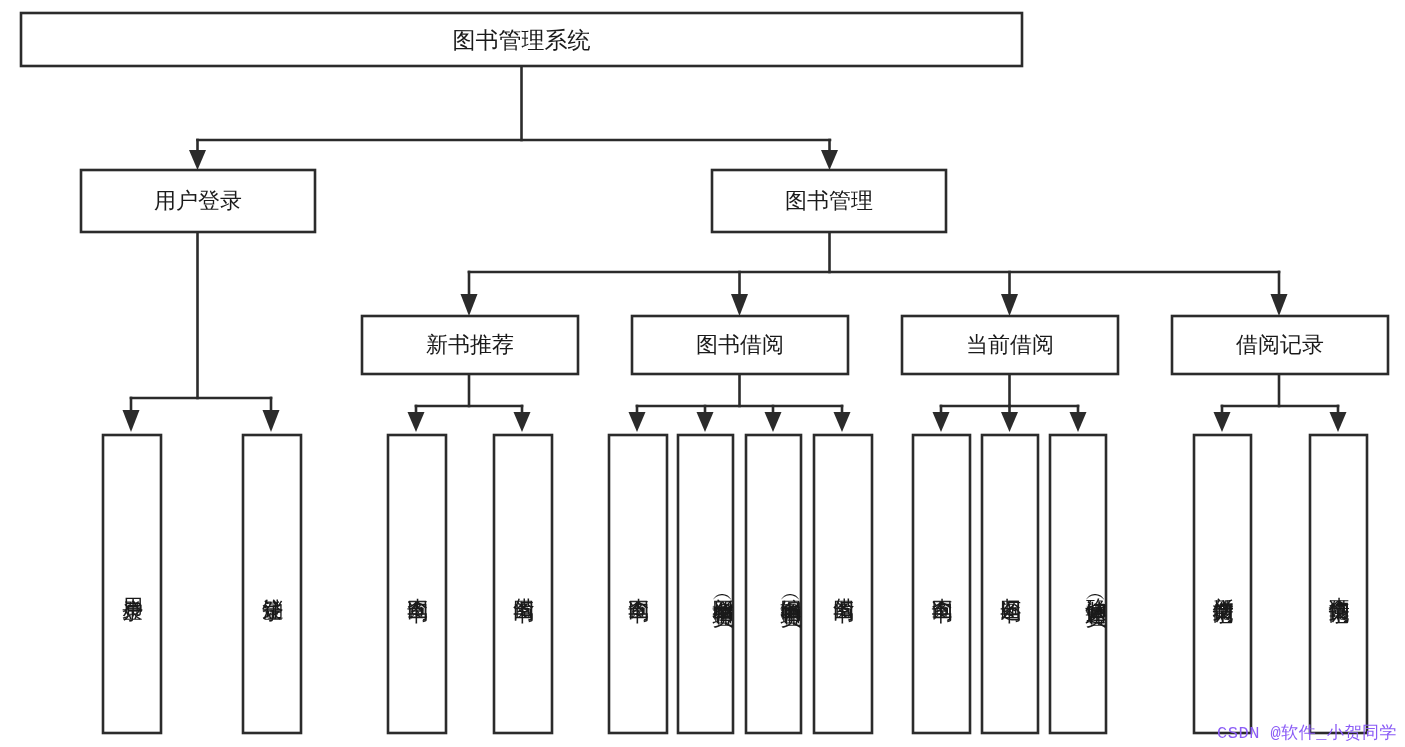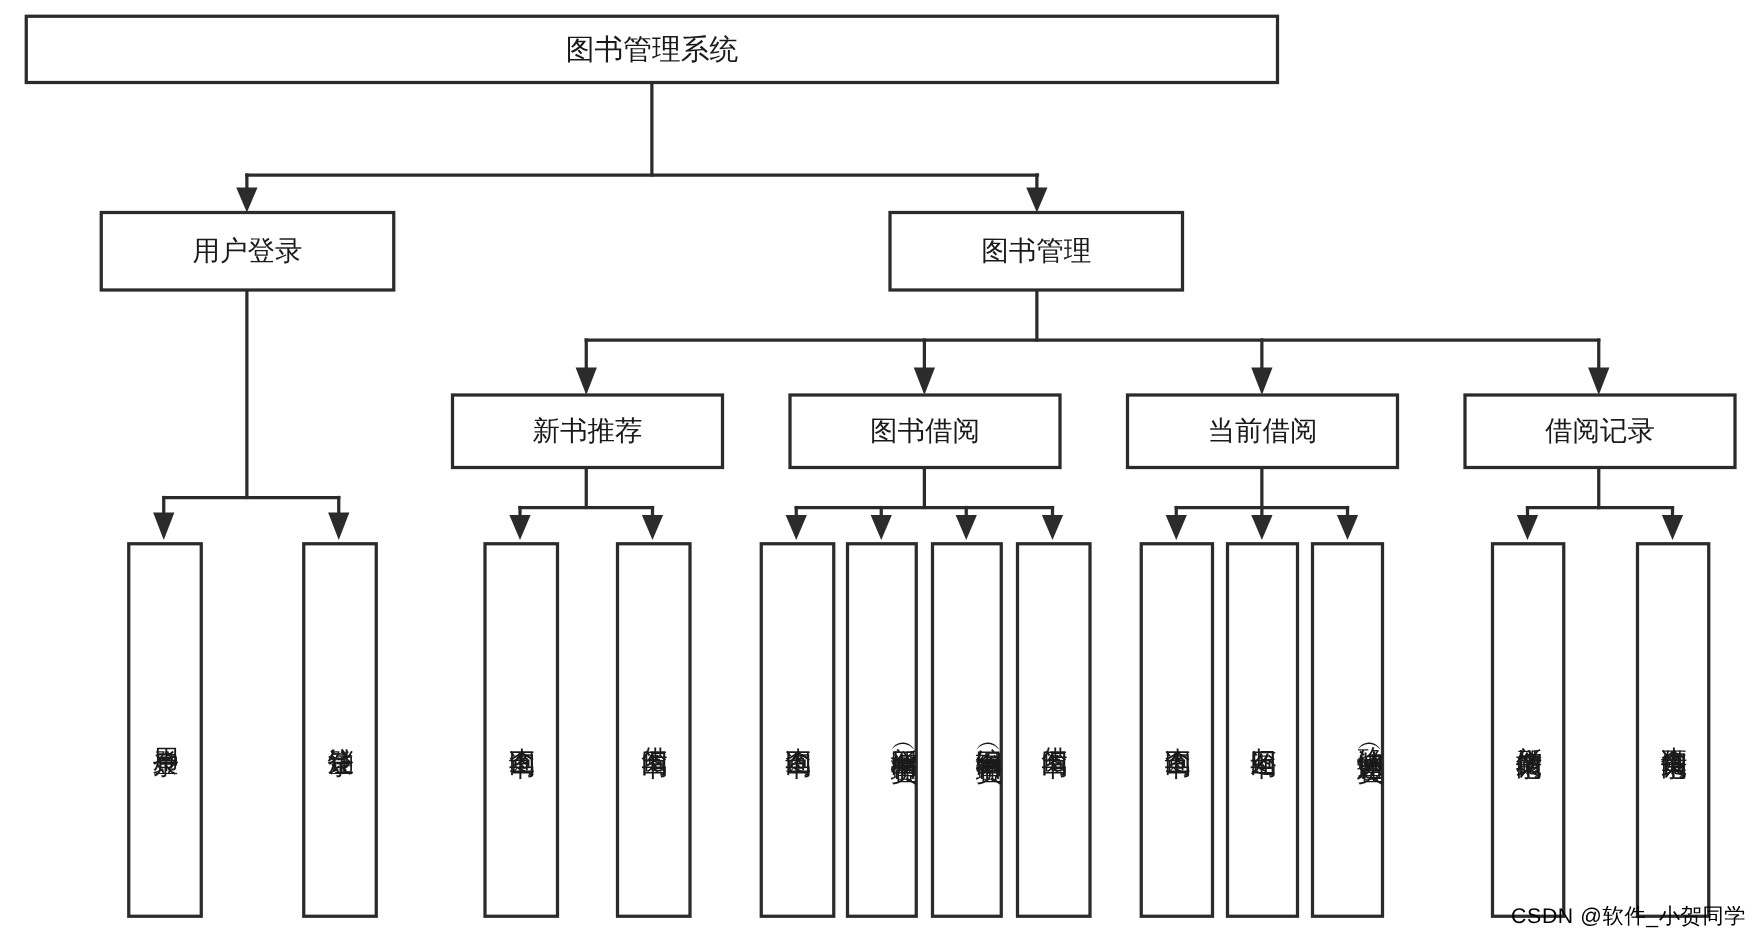--- a/index.html
+++ b/index.html
@@ -68,23 +68,23 @@
     justify-content: center;
     pointer-events: none;
   }
   .vlabel.center {
     align-items: center;
   }
   .watermark {
     position: absolute;
     right: 8px;
     bottom: 3px;
-    font-family: Liberation Sans, sans-serif;
+    font-family: Liberation Mono, monospace;
     font-size: 17px;
-    color: #000000;
+    color: #8b5cf6;
     letter-spacing: 0.5px;
     white-space: nowrap;
   }
 </style>
 </head>
 <body>
 
 <div id="diagram-root">
 
   <svg id="diagram-svg" viewBox="0 0 1405 747">

